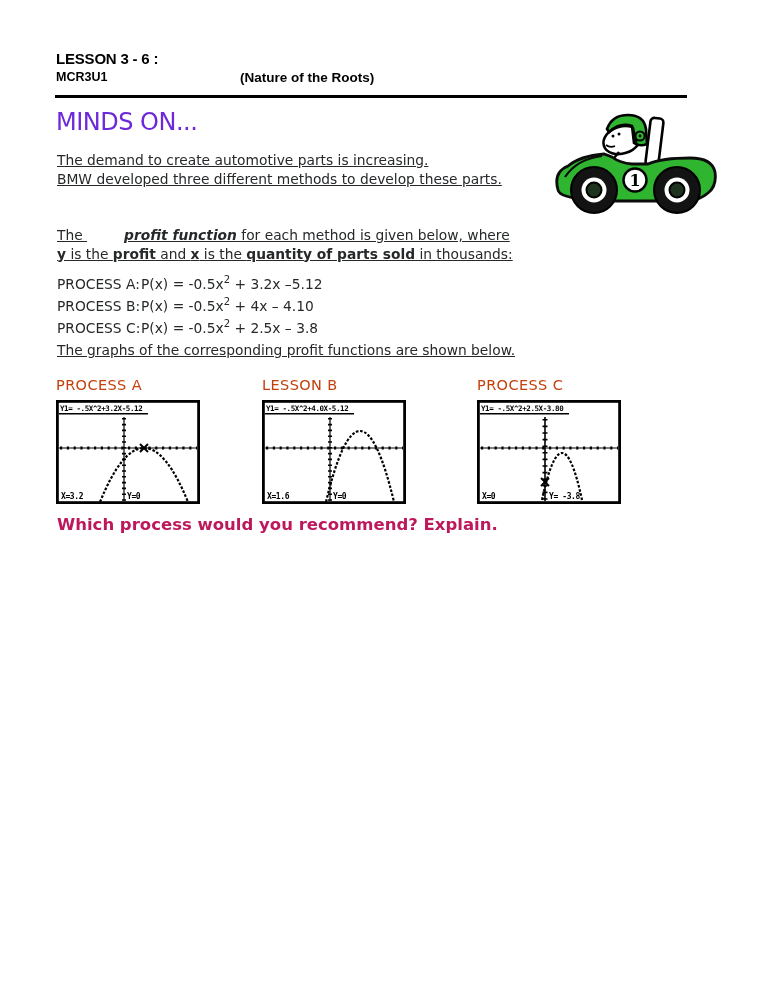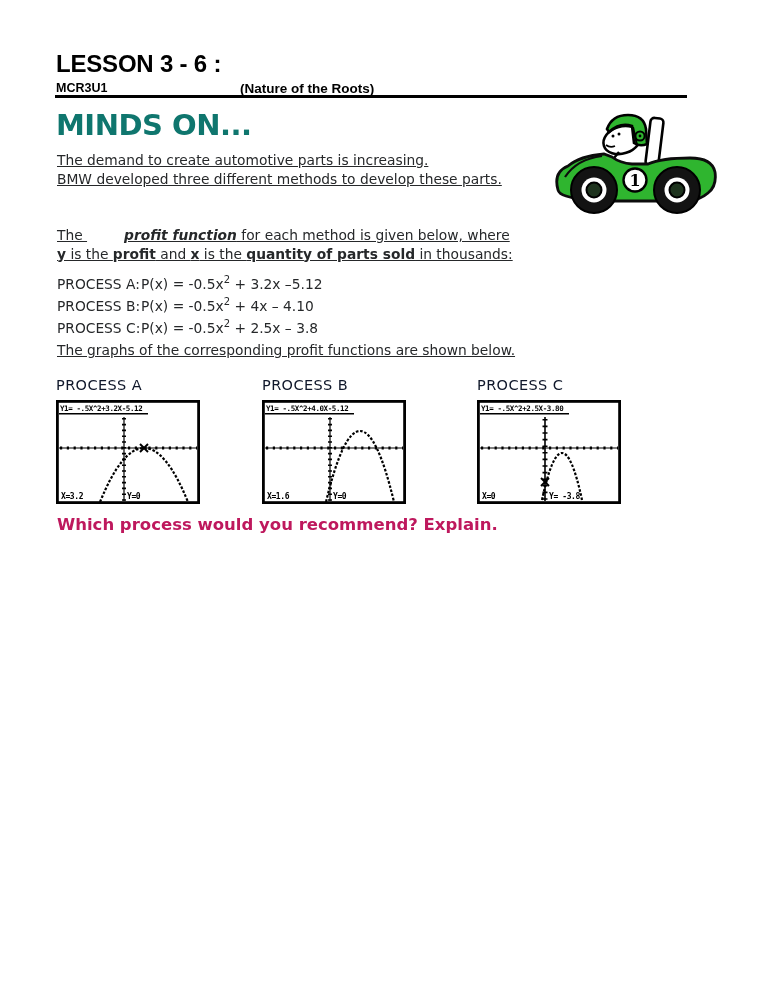--- a/index.html
+++ b/index.html
@@ -1,48 +1,48 @@
 <!DOCTYPE html>
 <html><head>
 <meta charset="utf-8">
 <style>
   html,body{margin:0;padding:0;background:#ffffff;}
   .page{position:relative;width:768px;height:994px;background:#ffffff;overflow:hidden;
         font-family:"DejaVu Sans",sans-serif;color:#222;}
 
   
   .hdr{position:absolute;left:56px;top:50px;width:640px;font-family:"Liberation Sans",sans-serif;color:#000;}
-  .hdr-row1{display:flex;font-weight:bold;font-size:24px;letter-spacing:-0.2px;}
+  .hdr-row1{display:flex;font-weight:bold;font-size:15px;letter-spacing:-0.2px;}
   .hdr-code{width:184px;flex:0 0 184px;}
   .hdr-row2{display:flex;margin-top:3px;font-weight:bold;}
   .hdr-course{width:184px;flex:0 0 184px;font-size:12.5px;}
   .hdr-sub{font-size:13.5px;}
   .hdr-rule{position:absolute;left:55px;top:95px;width:632px;height:3.2px;background:#000;}
 
   
-  .minds{position:absolute;left:56px;top:108px;font-size:29px;font-weight:bold;color:#0f766e;letter-spacing:-0.5px;}
+  .minds{position:absolute;left:56px;top:108px;font-size:24px;font-weight:normal;color:#6d28d9;letter-spacing:-0.5px;}
 
   
   .para{position:absolute;left:57px;font-size:13.8px;line-height:18.5px;color:#26282a;text-decoration:underline;}
   .intro{top:151px;}
   .profit{top:226px;}
   .bi{font-weight:bold;font-style:italic;margin-left:37px;}
   .b{font-weight:bold;}
 
   .equations{position:absolute;left:57px;top:271px;font-size:13.8px;line-height:18.4px;color:#26282a;}
   .eq-row{white-space:nowrap;}
   .eq-label{display:inline-block;width:84px;}
   .eq-row sup{font-size:10px;}
 
   .graphs-intro{top:341px;}
 
   
   .figure{position:absolute;top:377px;width:150px;}
   .fig-a{left:56px;} .fig-b{left:262px;} .fig-c{left:477px;}
-  .fig-title{font-size:14.5px;letter-spacing:0.4px;color:#0f172a;height:23px;}
+  .fig-title{font-size:14.5px;letter-spacing:0.4px;color:#c2410c;height:23px;}
   .calc-eq{font:bold 7.5px "DejaVu Sans Mono",monospace;letter-spacing:-0.4px;fill:#000;}
   .calc-trace{font:bold 8px "DejaVu Sans Mono",monospace;letter-spacing:-0.4px;fill:#000;}
 
   
   .question{position:absolute;left:57px;top:515px;font-size:16.5px;font-weight:bold;color:#be185d;}
 </style>
 </head>
 <body>
 
 <div class="page">
@@ -141,21 +141,21 @@
       <g stroke="#000" stroke-width="1.9">
         <line x1="84" y1="44" x2="92" y2="52"></line>
           <line x1="84" y1="52" x2="92" y2="44"></line>
       </g>
       <text x="5" y="99" class="calc-trace">X=3.2</text>
       <text x="71" y="99" class="calc-trace">Y=0</text>
     </svg>
   </div>
 
   <div class="figure fig-b">
-    <div class="fig-title">PROCESS B</div>
+    <div class="fig-title">LESSON B</div>
     <svg width="144" height="104" viewBox="0 0 144 104">
       <rect x="1.4" y="1.4" width="141.2" height="101.2" fill="#fff" stroke="#000" stroke-width="2.8"></rect>
       <text x="4" y="10.5" class="calc-eq">Y1= -.5X^2+4.0X-5.12</text>
       <line x1="3" y1="13.8" x2="92" y2="13.8" stroke="#000" stroke-width="1.4"></line>
       <line x1="3" y1="48" x2="141" y2="48" stroke="#000" stroke-width="1.1"></line>
       <line x1="4" y1="48" x2="141" y2="48" stroke="#000" stroke-width="3" stroke-dasharray="2.2,4.6"></line>
       <line x1="68" y1="17" x2="68" y2="101" stroke="#000" stroke-width="1.2"></line>
       <line x1="68" y1="18" x2="68" y2="101" stroke="#000" stroke-width="4" stroke-dasharray="1.6,4.2"></line>
 
       <path d="M 64,102 Q 98,-40 132,102" fill="none" stroke="#000" stroke-width="2.2" stroke-dasharray="2.6,1.7"></path>

